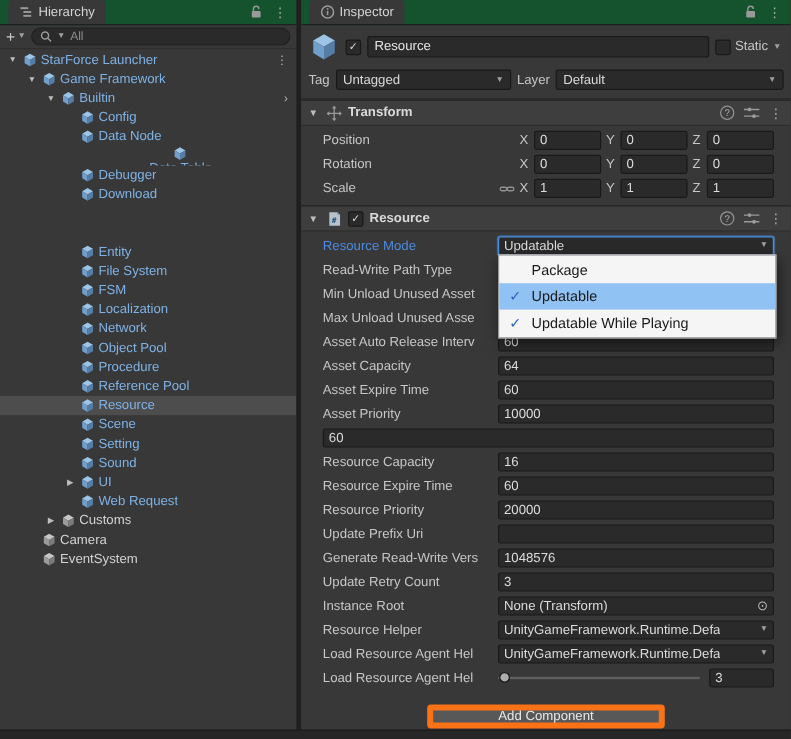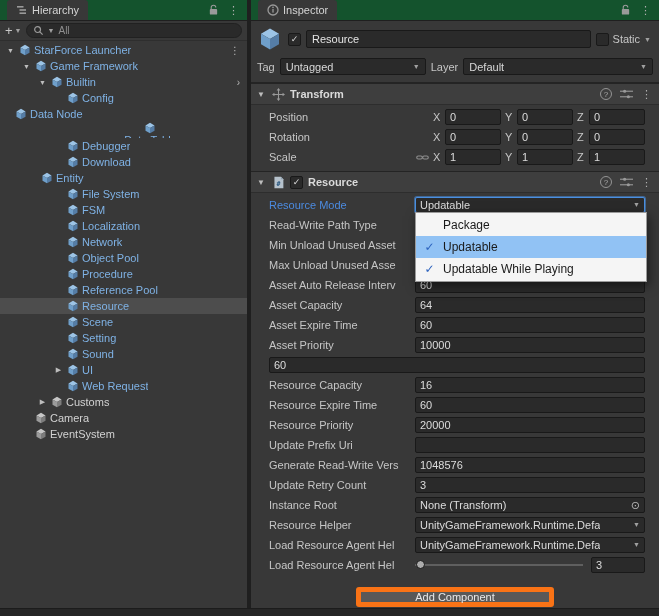--- a/index.html
+++ b/index.html
@@ -152,21 +152,21 @@
           <span class="fold"></span>
           <span class="obj-icon">
             <svg width="12" height="12" viewBox="0 0 16 16">
               <path d="M8 1 14 4.5 8 8 2 4.5Z" fill="#9cc4e6"></path>
               <path d="M2 4.5 8 8v7l-6-3.5Z" fill="#6f9fca"></path>
               <path d="M14 4.5 8 8v7l6-3.5Z" fill="#557da6"></path>
             </svg>
           </span>
           <span class="tree-label prefab">Config</span>
         </div>
-        <div class="tree-row" style="">
+        <div class="tree-row" style="padding-left: 52px;">
           <span class="fold"></span>
           <span class="obj-icon">
             <svg width="12" height="12" viewBox="0 0 16 16">
               <path d="M8 1 14 4.5 8 8 2 4.5Z" fill="#9cc4e6"></path>
               <path d="M2 4.5 8 8v7l-6-3.5Z" fill="#6f9fca"></path>
               <path d="M14 4.5 8 8v7l6-3.5Z" fill="#557da6"></path>
             </svg>
           </span>
           <span class="tree-label prefab">Data Node</span>
         </div>
@@ -196,21 +196,21 @@
           <span class="fold"></span>
           <span class="obj-icon">
             <svg width="12" height="12" viewBox="0 0 16 16">
               <path d="M8 1 14 4.5 8 8 2 4.5Z" fill="#9cc4e6"></path>
               <path d="M2 4.5 8 8v7l-6-3.5Z" fill="#6f9fca"></path>
               <path d="M14 4.5 8 8v7l6-3.5Z" fill="#557da6"></path>
             </svg>
           </span>
           <span class="tree-label prefab">Download</span>
         </div>
-        <div class="tree-row" style="padding-left: 26px;">
+        <div class="tree-row" style="padding-left: 52px; margin-top: 32px;">
           <span class="fold"></span>
           <span class="obj-icon">
             <svg width="12" height="12" viewBox="0 0 16 16">
               <path d="M8 1 14 4.5 8 8 2 4.5Z" fill="#9cc4e6"></path>
               <path d="M2 4.5 8 8v7l-6-3.5Z" fill="#6f9fca"></path>
               <path d="M14 4.5 8 8v7l6-3.5Z" fill="#557da6"></path>
             </svg>
           </span>
           <span class="tree-label prefab">Entity</span>
         </div>

